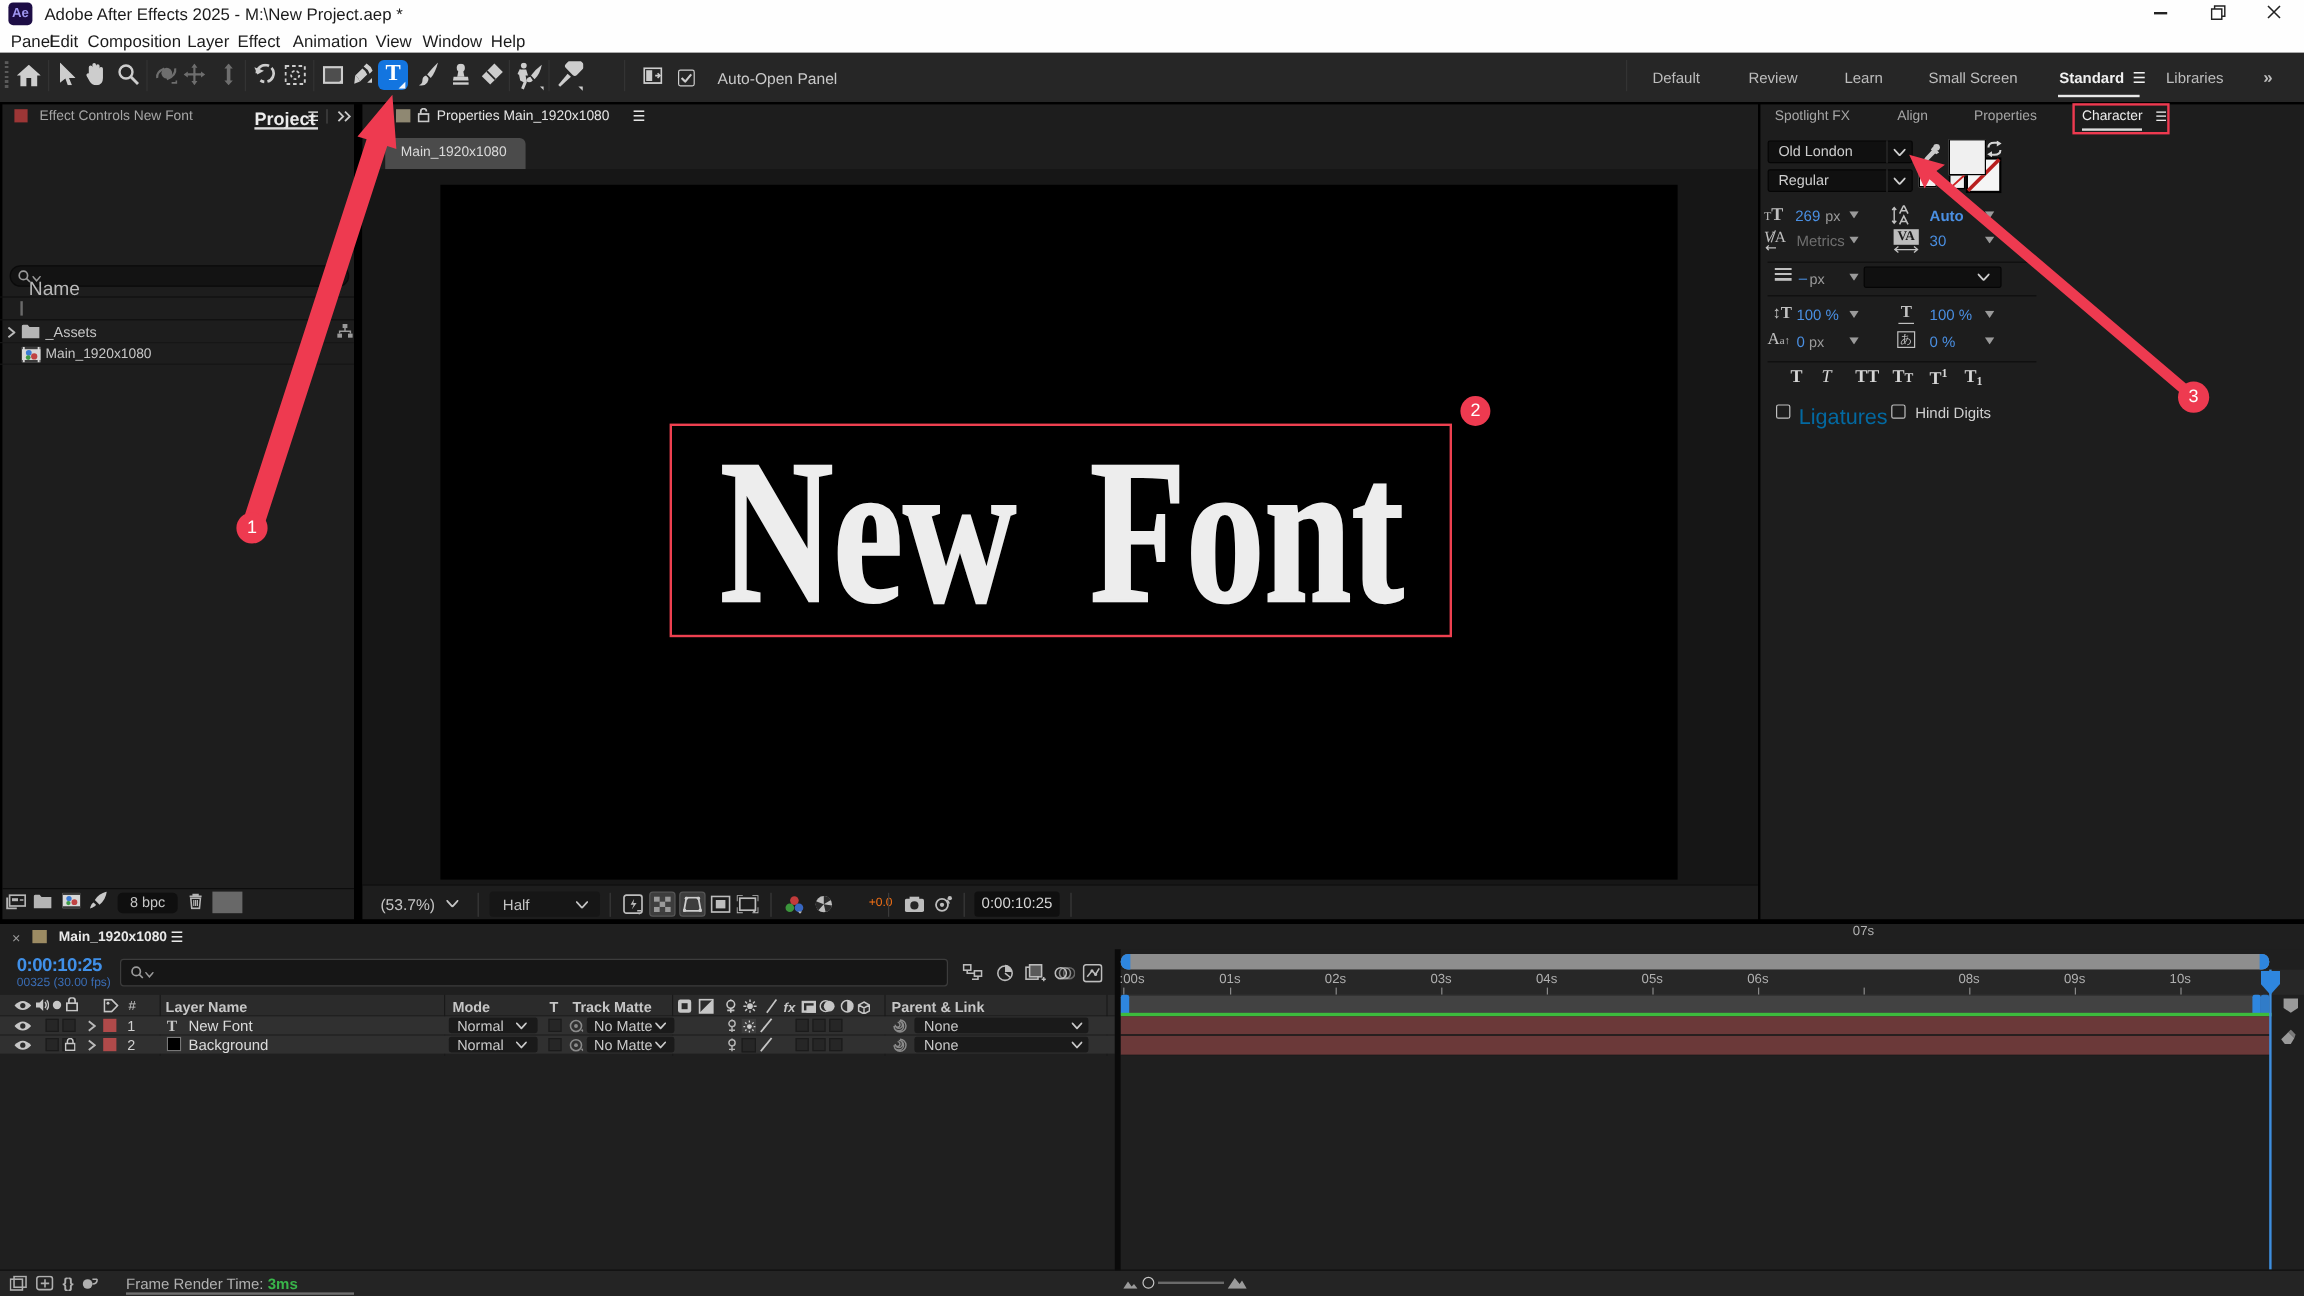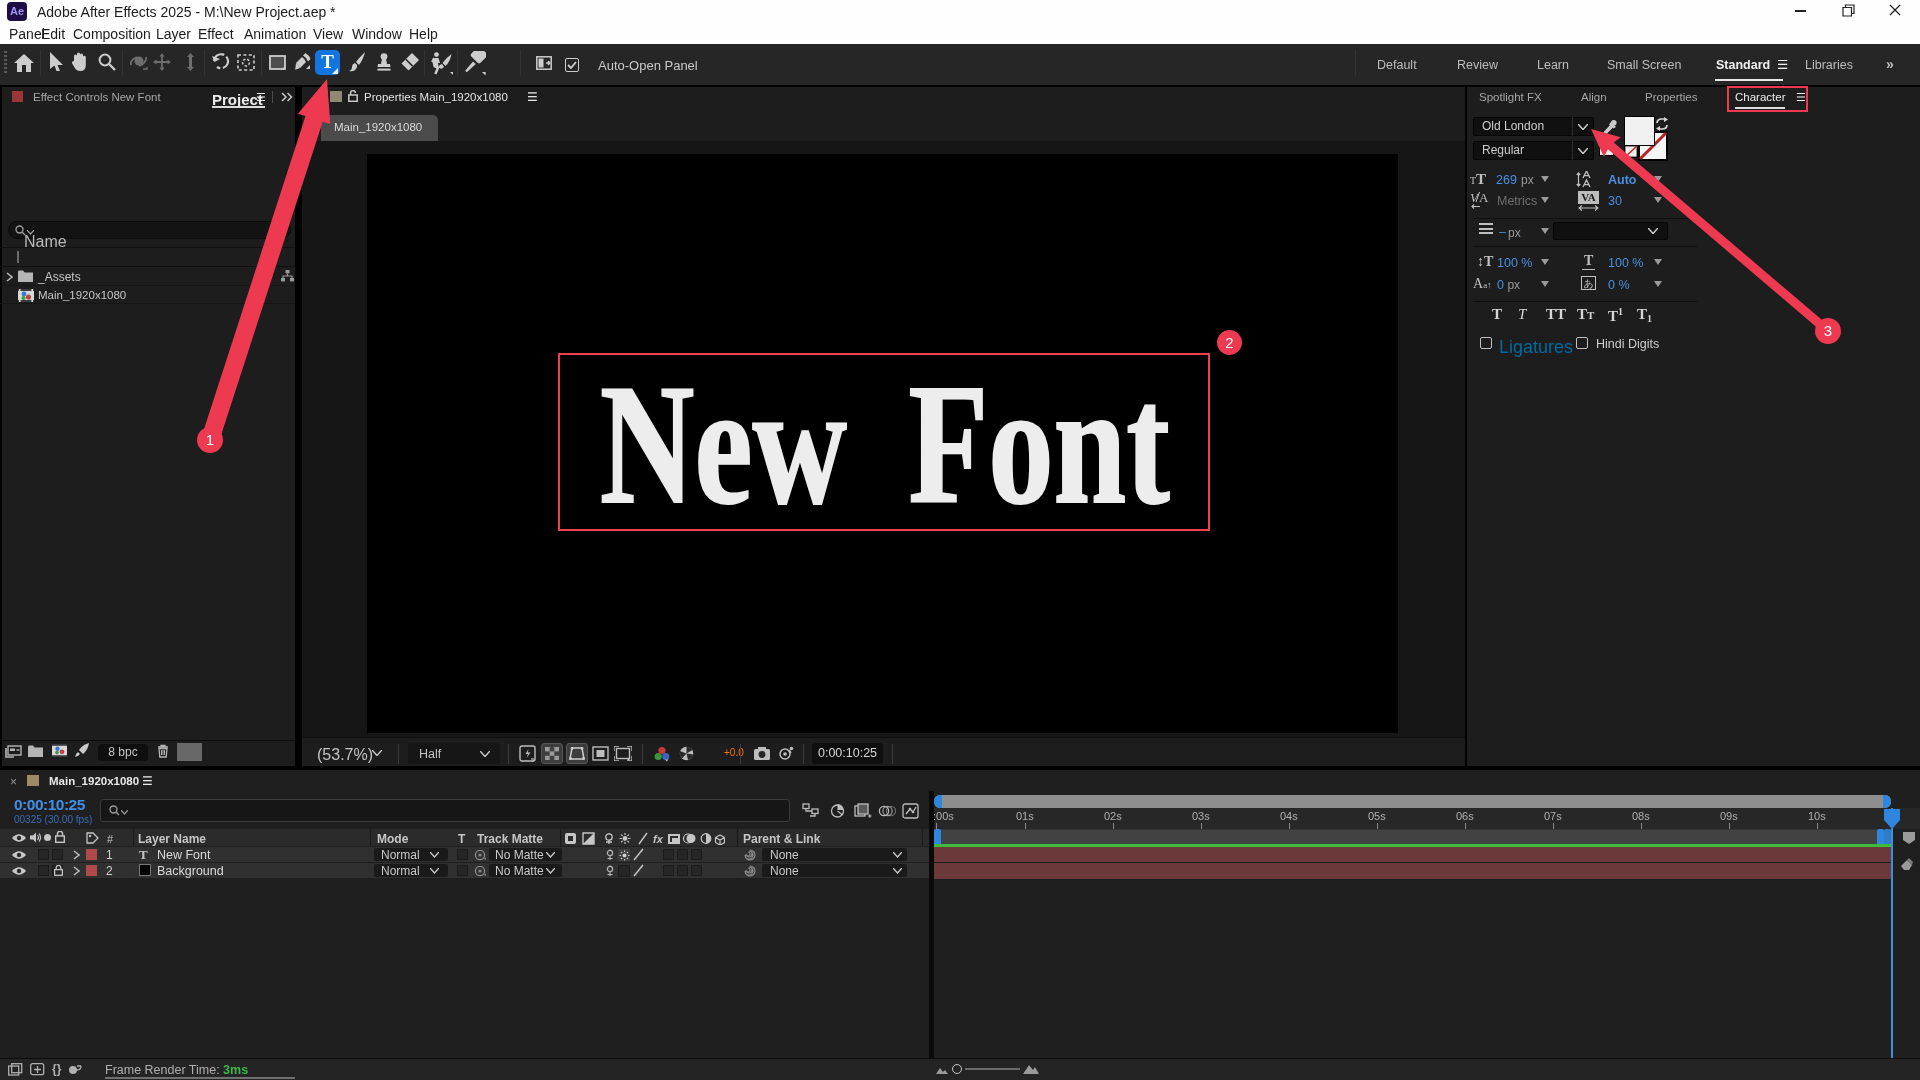--- a/index.html
+++ b/index.html
@@ -218,21 +218,21 @@
 <div class="r" style="left:364px;top:91px;font-size:11.5px;color:#e4e4e4">Properties Main_1920x1080</div>
 <div class="r" style="left:527px;top:90px;font-size:12px;color:#e4e4e4">☰</div>
 <div class="r" style="left:321px;top:115px;width:117px;height:26px;background:#4b4b4b;border-radius:5px 5px 0 0"></div>
 <div class="r" style="left:334px;top:121px;font-size:11.5px;color:#dadada">Main_1920x1080</div>
 <div class="r" style="left:302px;top:141px;width:1163px;height:596px;background:#161616"></div>
 <div class="r" style="left:367px;top:154px;width:1031px;height:579px;background:#000"></div>
 <div class="r" style="left:600px;top:346px;width:720px;height:170px;font-family:'Liberation Serif',serif;font-weight:bold;font-size:172px;color:#ededed;white-space:nowrap;word-spacing:38px;transform:scaleX(0.76);transform-origin:0 0;-webkit-text-stroke:2px #ededed">New Font</div>
 <div class="r" style="left:558px;top:353px;width:652px;height:178px;border:2px solid #ee4050"></div>
 <div class="r" style="left:1217px;top:330px;width:25px;height:25px;background:#ee3a50;border-radius:50%;color:#fff;font-size:15px;text-align:center;line-height:25px">2</div>
 <div class="r" style="left:302px;top:737px;width:1163px;height:1px;background:#0e0e0e"></div>
-<div class="r" style="left:317px;top:746px;font-size:16px;color:#c4c4c4">(53.7%)</div>
+<div class="r" style="left:317px;top:746px;font-size:13px;color:#c4c4c4">(53.7%)</div>
 <svg class="ic" style="left:372px;top:750px" width="10" height="6" viewBox="0 0 10 6">
     <path d="M0 0 L5 5.5 L10 0" fill="none" stroke="#c4c4c4" stroke-width="1.5"></path>
   </svg>
 <div class="r" style="left:398px;top:744px;width:1px;height:20px;background:#3a3a3a"></div>
 <div class="r" style="left:408px;top:743px;width:92px;height:21px;background:#161616;border-radius:3px"></div>
 <div class="r" style="left:419px;top:747px;font-size:12.5px;color:#c4c4c4">Half</div>
 <svg class="ic" style="left:480px;top:751px" width="10" height="6" viewBox="0 0 10 6">
     <path d="M0 0 L5 5.5 L10 0" fill="none" stroke="#c4c4c4" stroke-width="1.5"></path>
   </svg>
 <div class="r" style="left:508px;top:744px;width:1px;height:20px;background:#3a3a3a"></div>
@@ -625,21 +625,21 @@
 <div class="r" style="left:1104px;top:810px;font-size:11px;color:#b0b0b0">02s</div>
 <div class="r" style="left:1113px;top:823px;width:1px;height:6px;background:#8a8a8a"></div>
 <div class="r" style="left:1192px;top:810px;font-size:11px;color:#b0b0b0">03s</div>
 <div class="r" style="left:1201px;top:823px;width:1px;height:6px;background:#8a8a8a"></div>
 <div class="r" style="left:1280px;top:810px;font-size:11px;color:#b0b0b0">04s</div>
 <div class="r" style="left:1289px;top:823px;width:1px;height:6px;background:#8a8a8a"></div>
 <div class="r" style="left:1368px;top:810px;font-size:11px;color:#b0b0b0">05s</div>
 <div class="r" style="left:1377px;top:823px;width:1px;height:6px;background:#8a8a8a"></div>
 <div class="r" style="left:1456px;top:810px;font-size:11px;color:#b0b0b0">06s</div>
 <div class="r" style="left:1465px;top:823px;width:1px;height:6px;background:#8a8a8a"></div>
-<div class="r" style="left:1544px;top:810px;font-size:11px;color:#b0b0b0">07s</div>
+<div class="r" style="left:1544px;top:770px;font-size:11px;color:#b0b0b0">07s</div>
 <div class="r" style="left:1553px;top:823px;width:1px;height:6px;background:#8a8a8a"></div>
 <div class="r" style="left:1632px;top:810px;font-size:11px;color:#b0b0b0">08s</div>
 <div class="r" style="left:1641px;top:823px;width:1px;height:6px;background:#8a8a8a"></div>
 <div class="r" style="left:1720px;top:810px;font-size:11px;color:#b0b0b0">09s</div>
 <div class="r" style="left:1729px;top:823px;width:1px;height:6px;background:#8a8a8a"></div>
 <div class="r" style="left:1808px;top:810px;font-size:11px;color:#b0b0b0">10s</div>
 <div class="r" style="left:1817px;top:823px;width:1px;height:6px;background:#8a8a8a"></div>
 <div class="r" style="left:936px;top:823px;width:1px;height:6px;background:#8a8a8a"></div>
 <div class="r" style="left:934px;top:829px;width:957px;height:17px;background:#424242;border-top:1px solid #333;border-bottom:1px solid #333"></div>
 <div class="r" style="left:934px;top:829px;width:7px;height:17px;background:#2e86df;border-radius:2px"></div>

